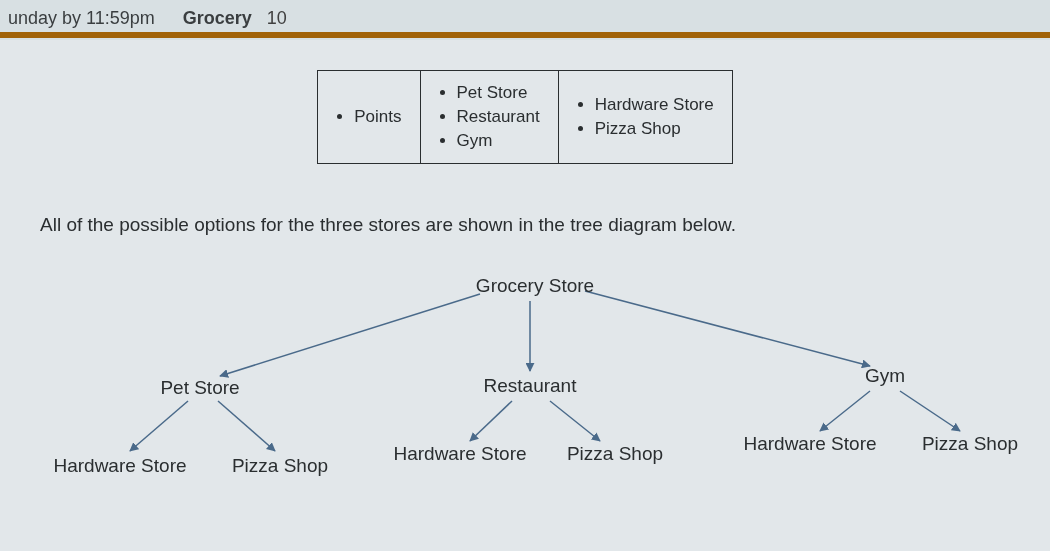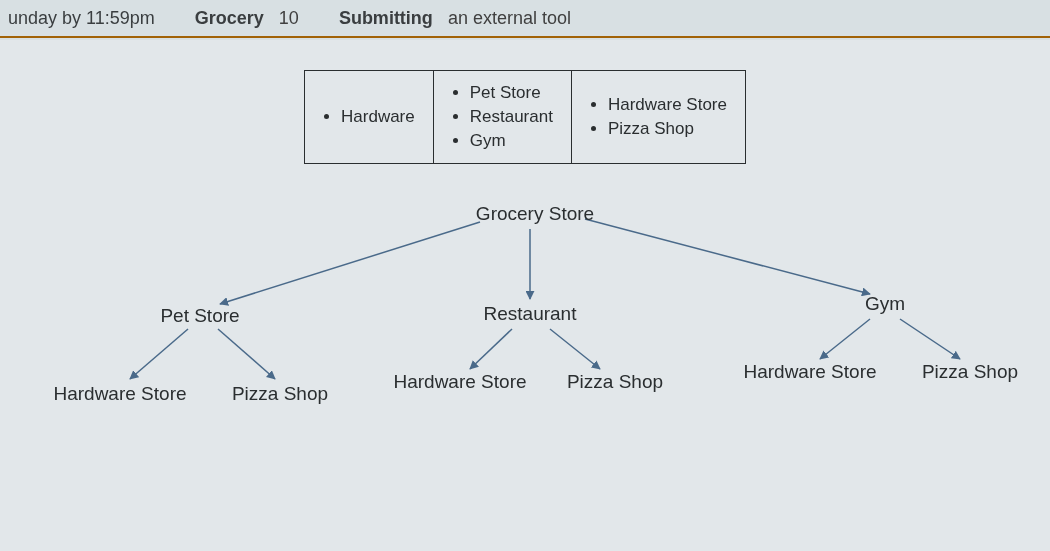--- a/index.html
+++ b/index.html
@@ -12,23 +12,23 @@
     position: relative;
     color: #2a2e30;
   }
   .hdr {
     position: absolute;
     top: 4px; left: 0; right: 0;
     padding: 4px 8px;
     font-size: 18px;
     color: #3a3e40;
     display: flex;
-    gap: 40px;
+    gap: 28px;
     align-items: baseline;
-    border-bottom: 2px solid #a16207;
+    border-bottom: 6px solid #a16207;
     height: 34px;
   }
   .hdr .lbl { font-weight: 600; }
   .hdr .val { font-weight: 400; color: #404040; }
   .content {
     position: absolute;
     top: 40px; left: 0; right: 0; bottom: 0;
     background: #e2e7ea;
     padding: 20px 40px;
   }
@@ -78,54 +78,50 @@
 </head>
 <body>
 
 <div class="hdr">
   <span>unday by 11:59pm</span>
   <span>
     <span class="lbl">Grocery</span>
     &nbsp;
     <span class="val">10</span>
   </span>
-  <span>
-    <span class="lbl">Submitting</span>
-    &nbsp;
-    <span class="val">an external tool</span>
-  </span>
 </div>
 
 <div class="content">
 
   <table class="option-table">
     <tbody>
         <tr>
       <td>
         <ul>
-          <li>Hardware</li>
+          <li>Points</li>
         </ul>
       </td>
       <td>
         <ul>
           <li>Pet Store</li>
           <li>Restaurant</li>
           <li>Gym</li>
         </ul>
       </td>
       <td>
         <ul>
           <li>Hardware Store</li>
           <li>Pizza Shop</li>
         </ul>
       </td>
     </tr>
   </tbody>
     </table>
 
+  <p class="body-text">All of the possible options for the three stores are shown in the tree diagram below.</p>
 
   <div class="tree">
     <svg class="edges">
       <defs>
         <marker id="arrow" viewBox="0 0 10 10" refX="9" refY="5" markerWidth="6" markerHeight="6" orient="auto-start-reverse">
           <path d="M 0 0 L 10 5 L 0 10 z" fill="#4a6a8a"></path>
         </marker>
       </defs>
 
       <line class="edge" x1="440" y1="28" x2="180" y2="110"></line>

